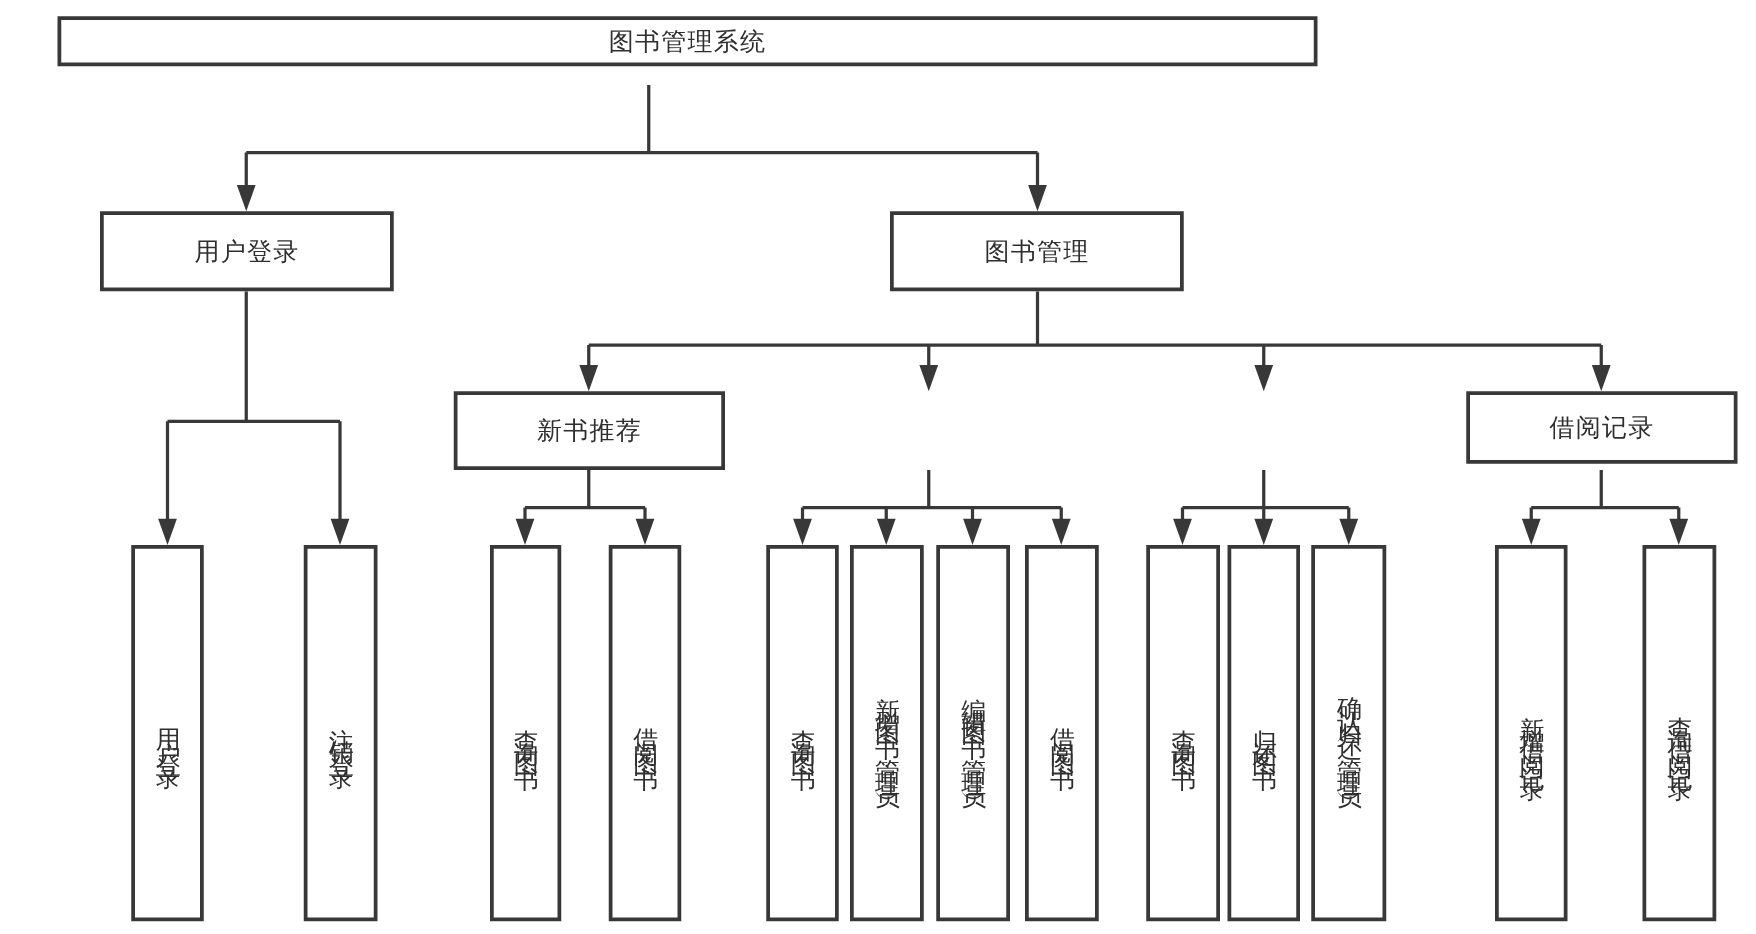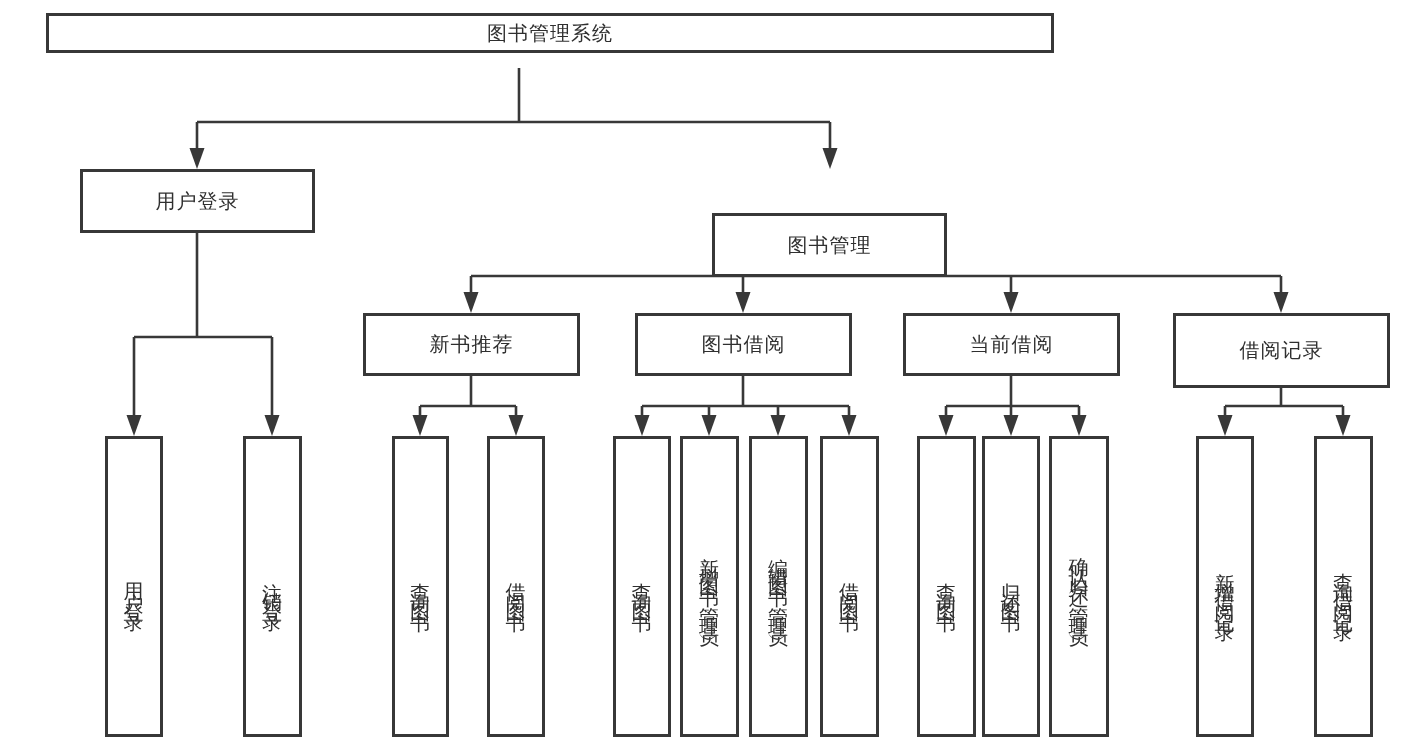--- a/index.html
+++ b/index.html
@@ -29,25 +29,25 @@
     writing-mode:vertical-rl;
     text-orientation:mixed;
     font-size:20px;
     letter-spacing:10px;
     color:var(--text,#2f2f2f);
     line-height:1;
   }
   
   #root {left:15px;  top:13px;  width:1008px;height:40px;margin-left:31px;}
   #l2a  {left:80px;  top:169px; width:235px; height:64px;}
-  #l2b  {left:712px; top:169px; width:235px; height:64px;margin-top:44px;}
+  #l2b  {left:712px; top:169px; width:235px; height:64px;}
   #l3a  {left:363px; top:313px; width:217px; height:63px;text-align:center;}
   #l3b  {left:635px; top:313px; width:217px; height:63px;}
   #l3c  {left:903px; top:313px; width:217px; height:63px;}
-  #l3d  {left:1173px;top:313px; width:217px; height:75px;}
+  #l3d  {left:1173px;top:313px; width:217px; height:58px;}
   
   .vbox {top:436px;height:301px;}
   #v1 {left:105px; width:58px;}
   #v2 {left:243px; width:59px;}
   #v3 {left:392px; width:57px;}
   #v4 {left:487px; width:58px;}
   #v5 {left:613px; width:58px;}
   #v6 {left:680px; width:59px;}
   #v7 {left:749px; width:59px;}
   #v8 {left:820px; width:59px;}
@@ -143,26 +143,20 @@
   <div class="node hbox" id="l2a">
     <span>用户登录</span>
   </div>
   <div class="node hbox" id="l2b">
     <span>图书管理</span>
   </div>
 
   <div class="node hbox" id="l3a">
     <span>新书推荐</span>
   </div>
-  <div class="node hbox" id="l3b">
-    <span>图书借阅</span>
-  </div>
-  <div class="node hbox" id="l3c">
-    <span>当前借阅</span>
-  </div>
   <div class="node hbox" id="l3d">
     <span>借阅记录</span>
   </div>
 
   <div class="node vbox" id="v1">
     <span>用户登录</span>
   </div>
   <div class="node vbox" id="v2">
     <span>注销登录</span>
   </div>

